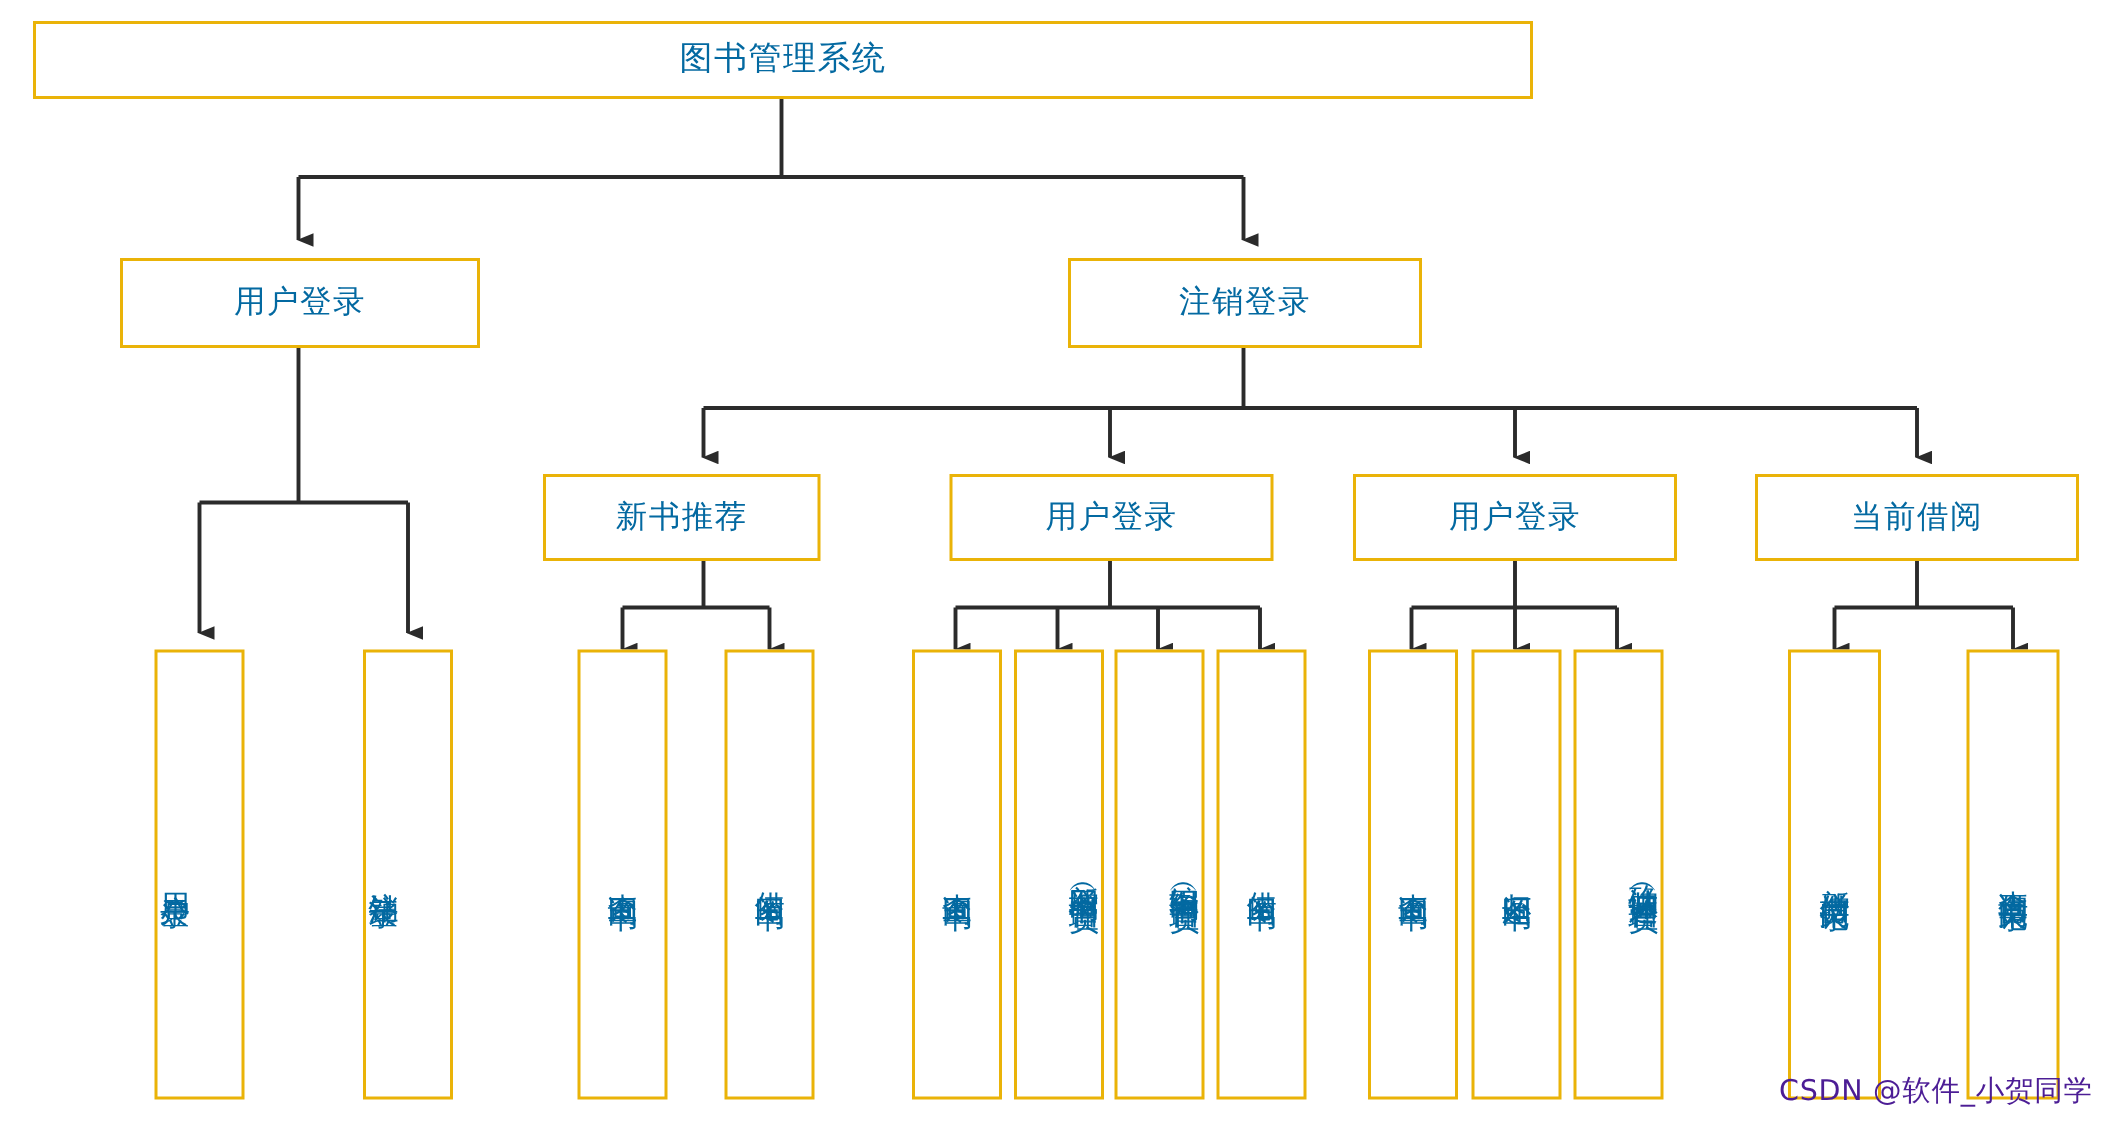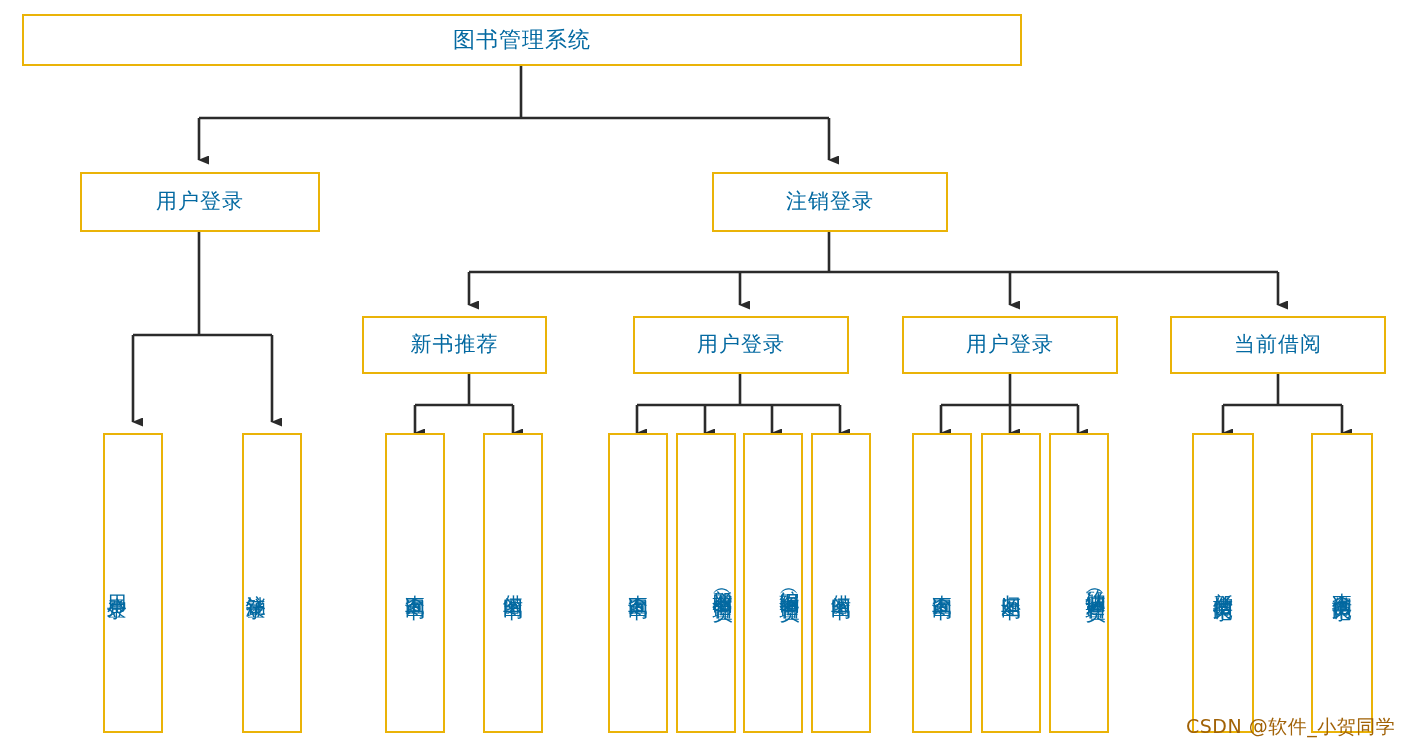--- a/index.html
+++ b/index.html
@@ -68,21 +68,21 @@
   }
   .leaf.align-center {
     align-items: center;
     justify-content: center;
   }
   #watermark {
     position: absolute;
     left: 1186px;
     top: 714px;
     font-size: 19px;
-    color: #a16207;
+    color: #4c1d95;
     letter-spacing: 0.5px;
     white-space: nowrap;
     pointer-events: none;
   }
 </style>
 </head>
 <body>
 
 <div id="diagram-root">
 

